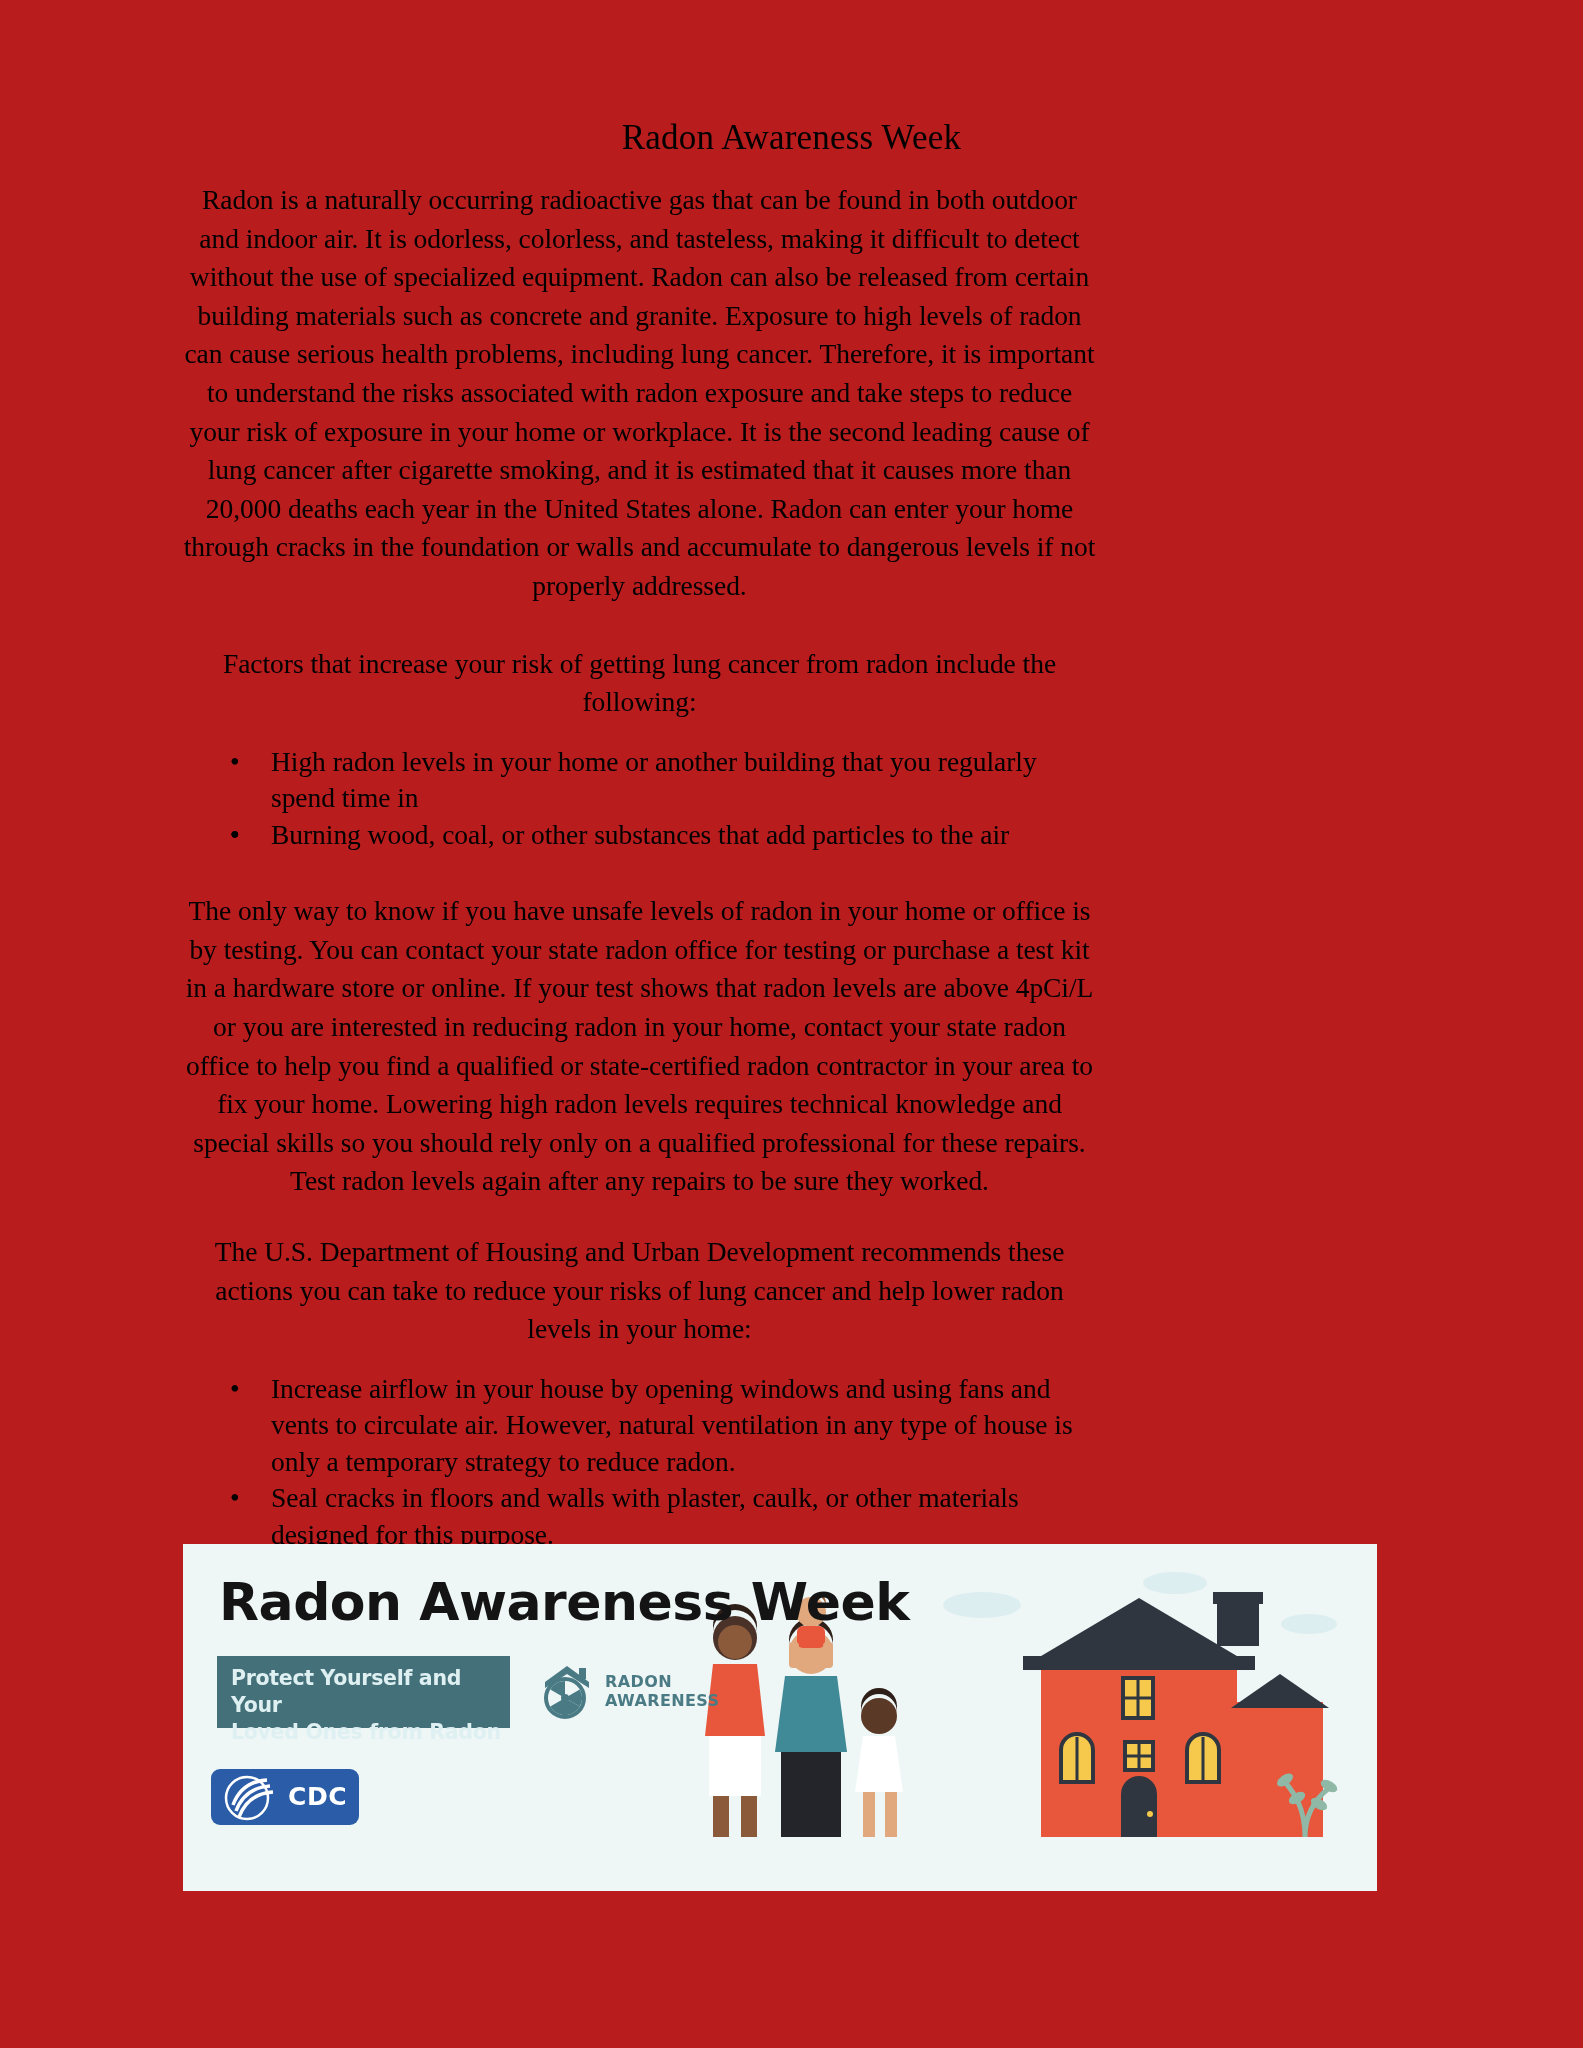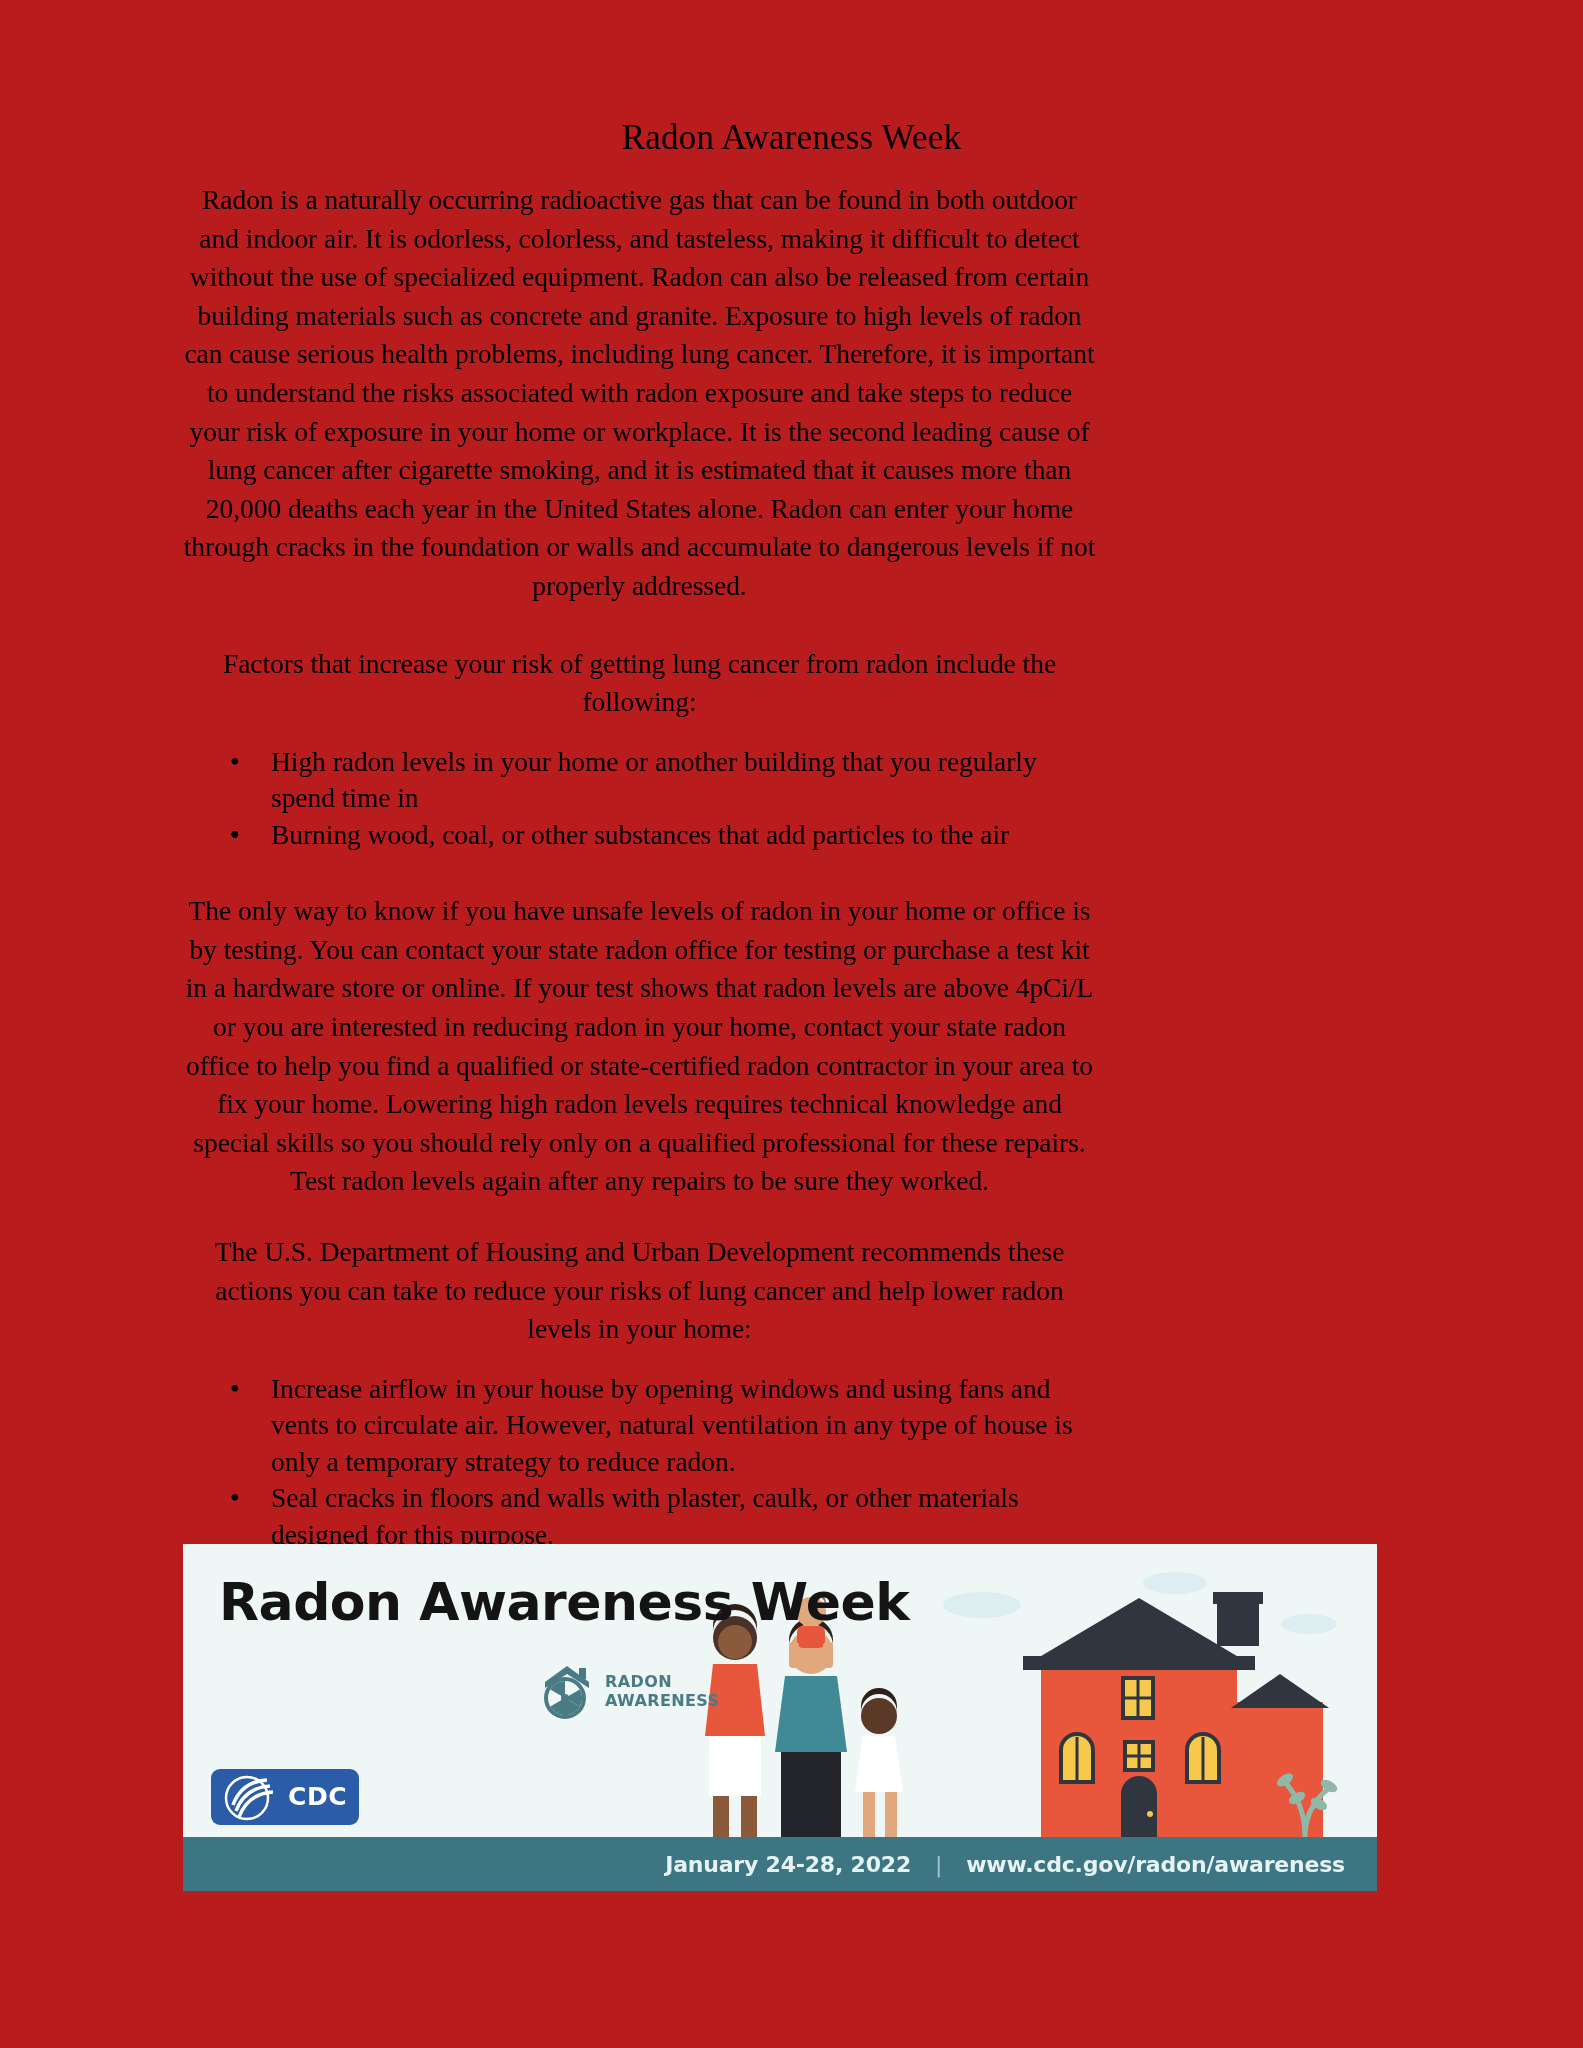--- a/index.html
+++ b/index.html
@@ -308,20 +308,26 @@
 
       <circle cx="196" cy="120" r="18" fill="#5a3a26"></circle>
       <path d="M178 116 A18 18 0 0 1 214 116 L214 110 A18 18 0 0 0 178 110 Z" fill="#2e2019"></path>
       <path d="M180 140 L212 140 L220 196 L172 196 Z" fill="#ffffff"></path>
       <rect x="180" y="196" width="12" height="45" fill="#e0a87c"></rect>
       <rect x="202" y="196" width="12" height="45" fill="#e0a87c"></rect>
     </svg>
 
     <div class="banner-title">Radon Awareness Week</div>
 
+    <div class="banner-tagbox">
+      <div class="tt">
+        <span>Protect Yourself and Your</span><br>
+        <span>Loved Ones from Radon</span>
+      </div>
+    </div>
 
     <div class="ra-logo">
       <svg width="64" height="64" viewBox="0 0 64 64" xmlns="http://www.w3.org/2000/svg" style="position:absolute; left:0; top:4px;">
         <path d="M10 24 L32 8 L54 24 L54 30 L32 16 L10 30 Z" fill="#4a7b85"></path>
         <rect x="44" y="10" width="7" height="11" fill="#4a7b85"></rect>
         <circle cx="30" cy="40" r="19" fill="none" stroke="#4a7b85" stroke-width="4"></circle>
         <circle cx="30" cy="40" r="4" fill="#4a7b85"></circle>
         <path d="M30 40 L30 23 A17 17 0 0 0 15.3 31.5 Z" fill="#4a7b85"></path>
         <path d="M30 40 L44.7 31.5 A17 17 0 0 1 44.7 48.5 Z" fill="#4a7b85"></path>
         <path d="M30 40 L15.3 48.5 A17 17 0 0 0 44.7 48.5 Z" fill="#4a7b85"></path>
@@ -335,23 +341,16 @@
     <div class="cdc-logo">
       <svg width="62" height="52" viewBox="0 0 62 52" xmlns="http://www.w3.org/2000/svg" style="position:absolute; left:8px; top:2px;">
         <circle cx="28" cy="27" r="21" fill="none" stroke="#ffffff" stroke-width="2.5"></circle>
         <path d="M14 34 C20 18 32 10 48 9" stroke="#ffffff" stroke-width="3.5" fill="none"></path>
         <path d="M17 40 C23 24 35 16 51 15" stroke="#ffffff" stroke-width="3.5" fill="none"></path>
         <path d="M20 46 C26 30 38 22 54 21" stroke="#ffffff" stroke-width="3.5" fill="none"></path>
       </svg>
       <div class="cdc-text">CDC</div>
     </div>
 
-    <div class="banner-bottom">
-      <div class="bb-inner">
-        <span>January 24-28, 2022</span>
-        <span class="sep">|</span>
-        <span>www.cdc.gov/radon/awareness</span>
-      </div>
-    </div>
 
   </div>
 
 </div>
 
 </body></html>

